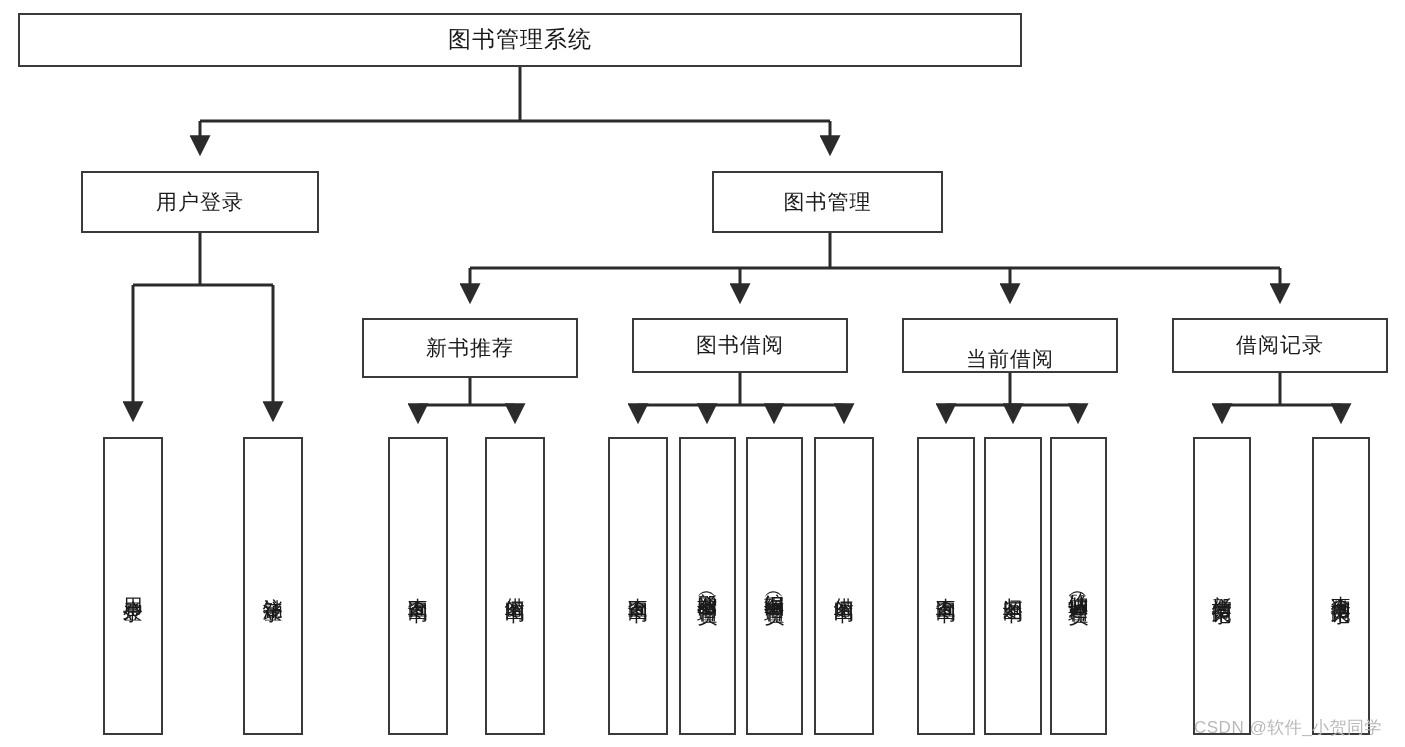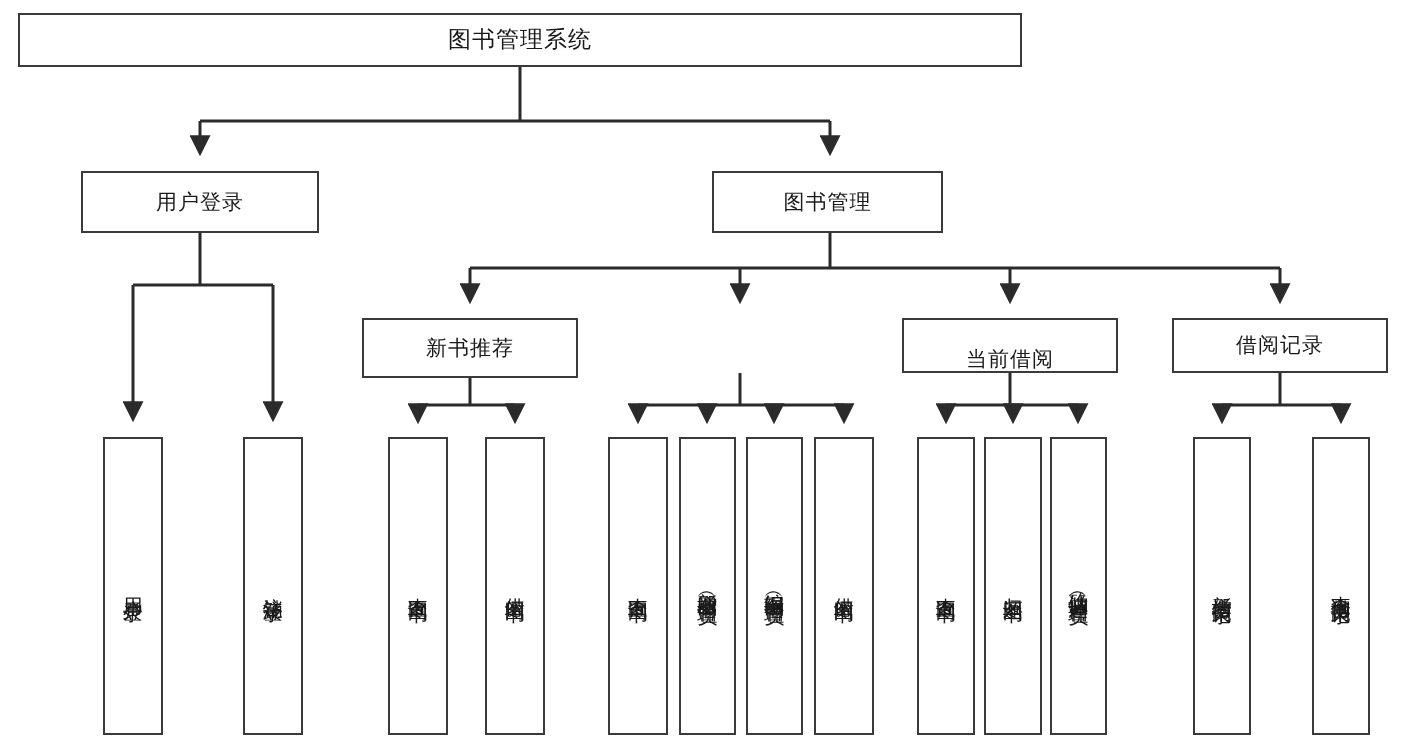--- a/index.html
+++ b/index.html
@@ -136,20 +136,23 @@
   <div class="node horiz" style="left: 81px; top: 171px; width: 238px; height: 62px; border-color: rgb(58, 58, 58); background: rgb(255, 255, 255);">
     <span class="node-label" style="color: rgb(26, 26, 26);">用户登录</span>
   </div>
   <div class="node horiz" style="left: 712px; top: 171px; width: 231px; height: 62px; border-color: rgb(58, 58, 58); background: rgb(255, 255, 255);">
     <span class="node-label" style="color: rgb(26, 26, 26);">图书管理</span>
   </div>
 
   <div class="node horiz" style="left: 362px; top: 318px; width: 216px; height: 60px; border-color: rgb(58, 58, 58); background: rgb(255, 255, 255);">
     <span class="node-label" style="color: rgb(26, 26, 26);">新书推荐</span>
   </div>
+  <div class="node horiz" style="left: 632px; top: 318px; width: 216px; height: 55px; border-color: rgb(58, 58, 58); background: rgb(255, 255, 255);">
+    <span class="node-label" style="color: rgb(26, 26, 26);">图书借阅</span>
+  </div>
   <div class="node horiz" style="left: 902px; top: 318px; width: 216px; height: 55px; border-color: rgb(58, 58, 58); background: rgb(255, 255, 255);">
     <span class="node-label" style="color: rgb(26, 26, 26); margin-top: 28px;">当前借阅</span>
   </div>
   <div class="node horiz" style="left: 1172px; top: 318px; width: 216px; height: 55px; border-color: rgb(58, 58, 58); background: rgb(255, 255, 255);">
     <span class="node-label" style="color: rgb(26, 26, 26);">借阅记录</span>
   </div>
 
   <div class="node vert" style="left: 103px; top: 437px; width: 60px; height: 298px; border-color: rgb(58, 58, 58); background: rgb(255, 255, 255);">
     <span class="node-label" style="color: rgb(26, 26, 26);">用户登录</span>
   </div>
@@ -183,14 +186,17 @@
   <div class="node vert" style="left: 1050px; top: 437px; width: 57px; height: 298px; border-color: rgb(58, 58, 58); background: rgb(255, 255, 255);">
     <span class="node-label" style="color: rgb(26, 26, 26);">确认归还（管理员）</span>
   </div>
   <div class="node vert" style="left: 1193px; top: 437px; width: 58px; height: 298px; border-color: rgb(58, 58, 58); background: rgb(255, 255, 255);">
     <span class="node-label" style="color: rgb(26, 26, 26);">新增借阅记录</span>
   </div>
   <div class="node vert" style="left: 1312px; top: 437px; width: 58px; height: 298px; border-color: rgb(58, 58, 58); background: rgb(255, 255, 255);">
     <span class="node-label" style="color: rgb(26, 26, 26);">查询借阅记录</span>
   </div>
 
+  <div class="watermark" style="left: 1194px; top: 716px; color: rgb(185, 185, 185);">
+    <span>CSDN @软件_小贺同学</span>
+  </div>
 
 </div>
 
 </body></html>

